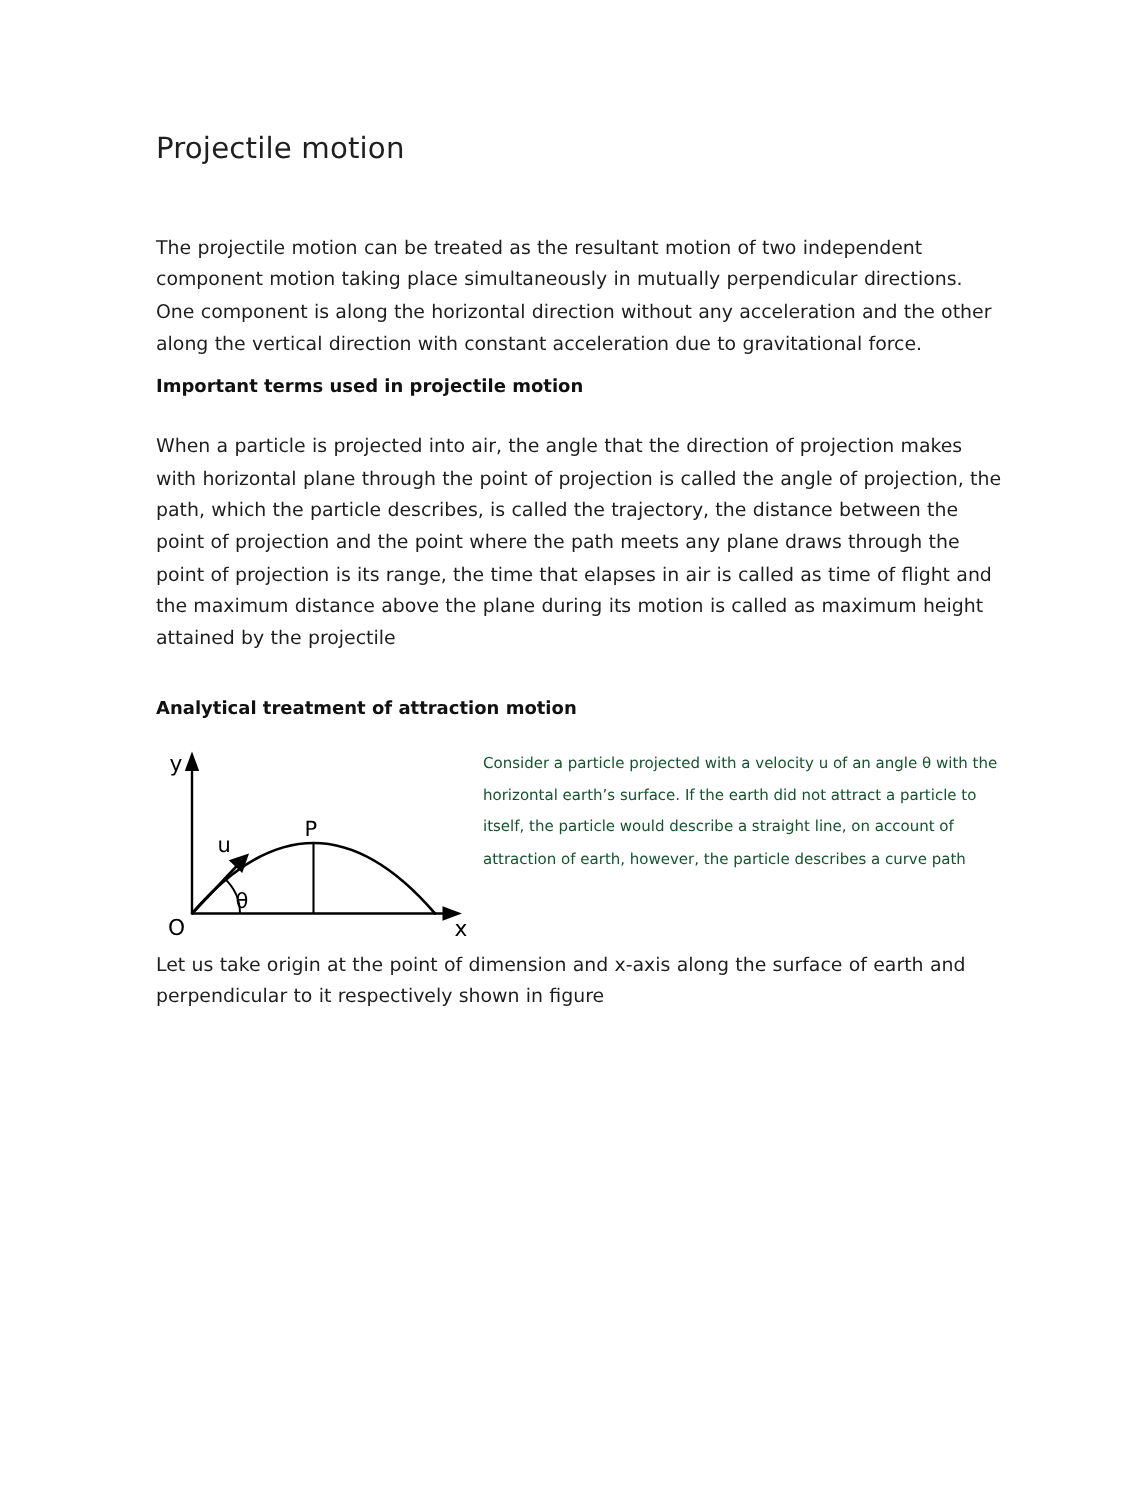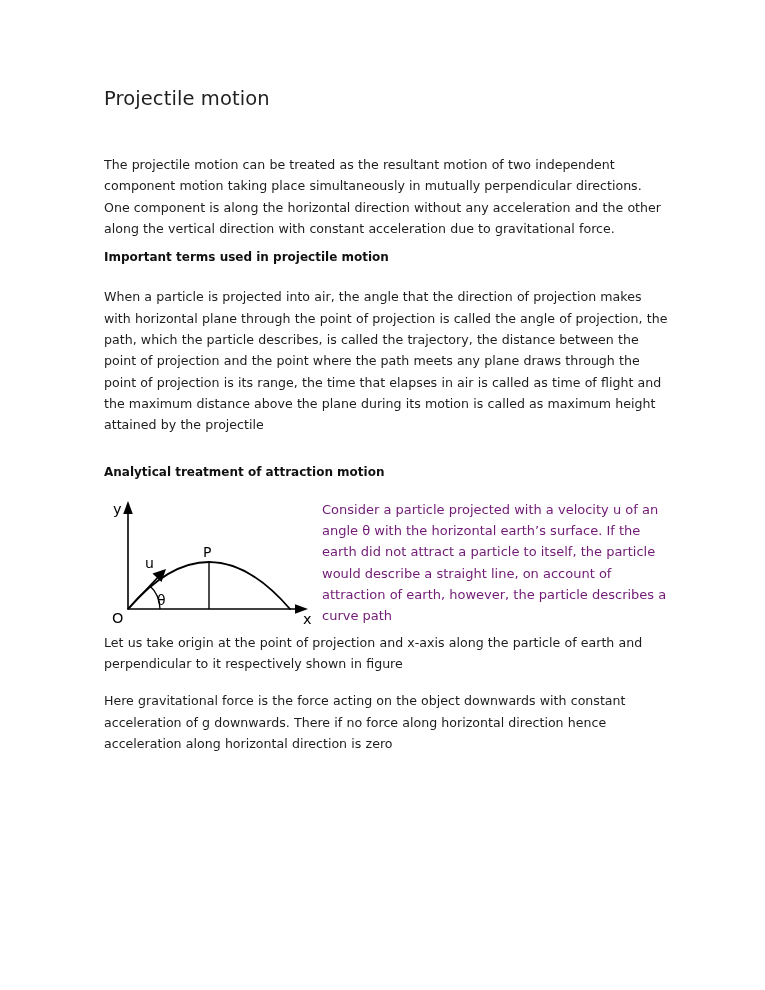--- a/index.html
+++ b/index.html
@@ -72,23 +72,23 @@
     width: 215px;
     height: 132px;
   }
   .figure-text {
     position: absolute;
     left: 218px;
     top: 2px;
     width: 348px;
   }
   .figure-text p {
-    font-size: 13px;
+    font-size: 10px;
     line-height: 21.3px;
-    color: #701a75;
+    color: #14532d;
     margin: 0;
   }
   .after-figure {
     margin-top: 24px;
   }
   svg text {
     font-family: "DejaVu Sans", sans-serif;
     fill: #000000;
   }
 </style>
@@ -145,20 +145,19 @@
           <text x="53" y="108" font-size="14">θ</text>
           <text x="99" y="60" font-size="14">P</text>
         </svg>
       </div>
 
       <div class="figure-text">
         <p>Consider a particle projected with a velocity u of an angle θ with the horizontal earth’s surface. If the earth did not attract a particle to itself, the particle would describe a straight line, on account of attraction of earth, however, the particle describes a curve path</p>
       </div>
     </div>
 
-    <p class="para after-figure">Let us take origin at the point of projection and x-axis along the particle of earth and perpendicular to it respectively shown in figure</p>
+    <p class="para after-figure">Let us take origin at the point of dimension and x-axis along the surface of earth and perpendicular to it respectively shown in figure</p>
 
     <div class="spacer-sm"></div>
 
-    <p class="para">Here gravitational force is the force acting on the object downwards with constant acceleration of g downwards. There if no force along horizontal direction hence acceleration along horizontal direction is zero</p>
 
   </div>
 </div>
 
 </body></html>

